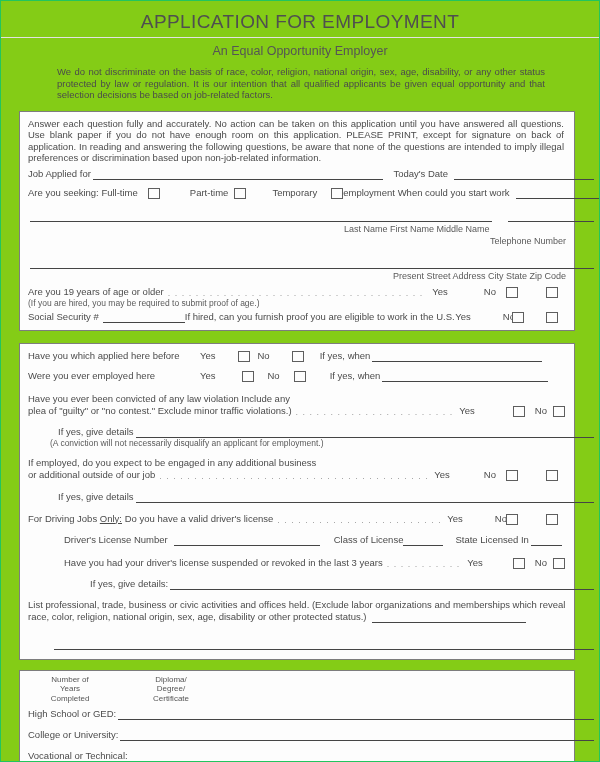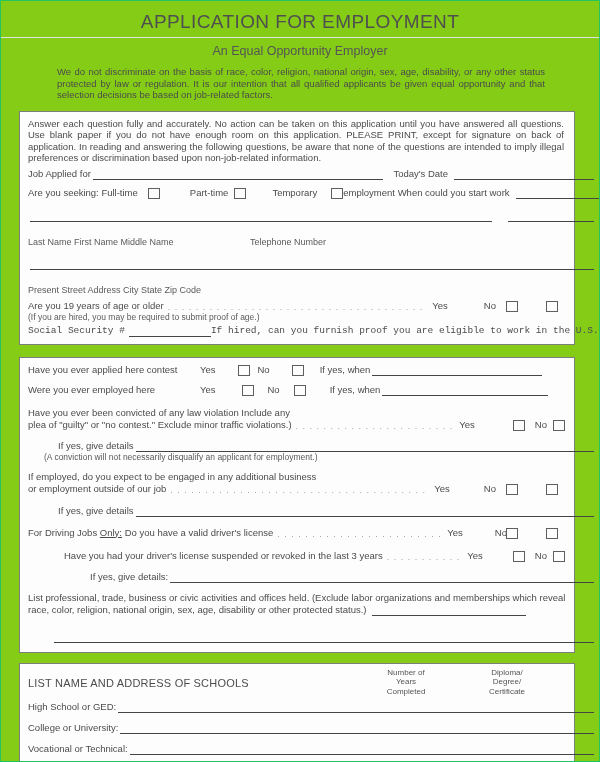--- a/index.html
+++ b/index.html
@@ -25,21 +25,21 @@
   .row{display:flex;align-items:flex-end;font-size:9.5px;line-height:12px;}
   .row span{white-space:nowrap;}
   .lbl{flex:none;}
   .line{border-bottom:1px solid #454545;height:10px;flex:none;}
   .fill{flex:1 1 auto;border-bottom:1px solid #454545;height:10px;margin-left:2px;}
   .bleed{margin-right:-28px;}
   .cb{flex:none;width:10px;height:9px;border:1px solid #5e5e5e;background:#fdfdfd;display:inline-block;}
   .dots{flex:1 1 auto;overflow:hidden;height:11px;margin:0 5px 0 4px;color:#9a9a9a;}
   .dots::after{content:". . . . . . . . . . . . . . . . . . . . . . . . . . . . . . . . . . . . . . . . . . . . . . . . . . . . . . . . . . . . . . . . . . . . . .";font-size:9px;letter-spacing:1px;}
   .flexsp{flex:1 1 auto;}
-  .caption{font-size:9px;color:#5a5a5a;margin-top:14px;}
+  .caption{font-size:9px;color:#5a5a5a;margin-top:1px;flex-direction:column;}
   .note{font-size:8.5px;color:#5a5a5a;line-height:10px;}
   .u{text-decoration:underline;}
   .edu-head{display:flex;align-items:flex-start;}
   .edu-title{flex:1 1 auto;font-size:11px;letter-spacing:.2px;color:#4c4c4c;padding-top:9px;}
   .colhead{flex:none;white-space:pre-line;text-align:center;font-size:8px;line-height:9.5px;color:#555;}
 </style>
 </head>
 <body>
 
 <div class="page">
@@ -91,36 +91,36 @@
       <span class="dots"></span>
       <span class="lbl">Yes</span>
       <span class="lbl" style="margin-left:36px;">No</span>
       <span class="cb" style="margin-left:10px;"></span>
       <span class="cb" style="margin-left:28px;margin-right:8px;"></span>
     </div>
     <div class="row note">
       <span>(If you are hired, you may be required to submit proof of age.)</span>
     </div>
 
-    <div class="row" style="margin-top:3px;font-family:Liberation Mono, monospace;">
+    <div class="row" style="margin-top:3px;">
       <span class="lbl">Social Security #</span>
       <span class="line" style="width:82px;margin-left:4px;"></span>
       <span class="lbl">If hired, can you furnish proof you are eligible to work in the U.S.</span>
       <span class="flexsp"></span>
       <span class="lbl">Yes</span>
       <span class="lbl" style="margin-left:32px;">No</span>
       <span class="cb" style="margin-left:-3px;"></span>
       <span class="cb" style="margin-left:22px;margin-right:8px;"></span>
     </div>
   </section>
 
   <section class="box box2">
 
     <div class="row">
-      <span class="lbl" style="width:172px;">Have you ever applied here contest</span>
+      <span class="lbl" style="width:172px;">Have you which applied here before</span>
       <span class="lbl">Yes</span>
       <span class="cb" style="margin-left:22px;"></span>
       <span class="lbl" style="margin-left:8px;">No</span>
       <span class="cb" style="margin-left:22px;"></span>
       <span class="lbl" style="margin-left:16px;">If yes, when</span>
       <span class="fill" style="margin-right:24px;"></span>
     </div>
 
     <div class="row" style="margin-top:8px;">
       <span class="lbl" style="width:172px;">Were you ever employed here</span>
@@ -142,28 +142,28 @@
       <span class="cb" style="margin-left:38px;"></span>
       <span class="lbl" style="margin-left:10px;">No</span>
       <span class="cb" style="margin-left:6px;margin-right:1px;"></span>
     </div>
 
     <div class="row" style="margin-top:9px;">
       <span class="lbl" style="margin-left:30px;">If yes, give details</span>
       <span class="fill bleed"></span>
     </div>
     <div class="row note">
-      <span style="margin-left:16px;">(A conviction will not necessarily disqualify an applicant for employment.)</span>
+      <span style="margin-left:22px;">(A conviction will not necessarily disqualify an applicant for employment.)</span>
     </div>
 
     <div class="row" style="margin-top:9px;">
       <span>If employed, do you expect to be engaged in any additional business</span>
     </div>
     <div class="row">
-      <span>or employment outside of our job</span>
+      <span>or additional outside of our job</span>
       <span class="dots"></span>
       <span class="lbl">Yes</span>
       <span class="lbl" style="margin-left:34px;">No</span>
       <span class="cb" style="margin-left:10px;"></span>
       <span class="cb" style="margin-left:28px;margin-right:8px;"></span>
     </div>
 
     <div class="row" style="margin-top:10px;">
       <span class="lbl" style="margin-left:30px;">If yes, give details</span>
       <span class="fill bleed"></span>
@@ -171,20 +171,28 @@
 
     <div class="row" style="margin-top:10px;">
       <span class="lbl"><span>For Driving Jobs </span><span class="u">Only:</span><span> Do you have a valid driver's license</span></span>
       <span class="dots"></span>
       <span class="lbl">Yes</span>
       <span class="lbl" style="margin-left:32px;">No</span>
       <span class="cb" style="margin-left:-1px;"></span>
       <span class="cb" style="margin-left:28px;margin-right:8px;"></span>
     </div>
 
+    <div class="row" style="margin-top:9px;">
+      <span class="lbl" style="margin-left:36px;">Driver's License Number</span>
+      <span class="line" style="width:146px;margin-left:6px;"></span>
+      <span class="lbl" style="margin-left:14px;">Class of License</span>
+      <span class="line" style="width:40px;"></span>
+      <span class="lbl" style="margin-left:12px;">State Licensed In</span>
+      <span class="fill" style="margin-right:4px;"></span>
+    </div>
 
     <div class="row" style="margin-top:11px;">
       <span class="lbl" style="margin-left:36px;">Have you had your driver's license suspended or revoked in the last 3 years</span>
       <span class="dots"></span>
       <span class="lbl">Yes</span>
       <span class="cb" style="margin-left:30px;"></span>
       <span class="lbl" style="margin-left:10px;">No</span>
       <span class="cb" style="margin-left:6px;margin-right:1px;"></span>
     </div>
 
@@ -201,21 +209,20 @@
       <span class="fill" style="margin-left:6px;margin-right:40px;"></span>
     </div>
 
     <div class="row" style="margin-top:16px;">
       <span class="fill bleed" style="margin-left:26px;"></span>
     </div>
   </section>
 
   <section class="box box3">
     <div class="edu-head">
-      <span class="edu-title">LIST NAME AND ADDRESS OF SCHOOLS</span>
       <span class="colhead" style="width:84px;">Number of
 Years
 Completed</span>
       <span class="colhead" style="width:118px;">Diploma/
 Degree/
 Certificate</span>
     </div>
 
     <div class="row" style="margin-top:5px;">
       <span class="lbl">High School or GED:</span>

